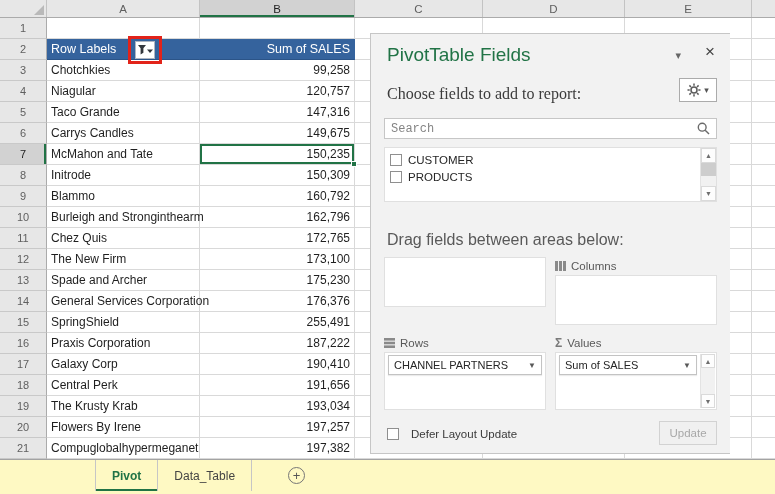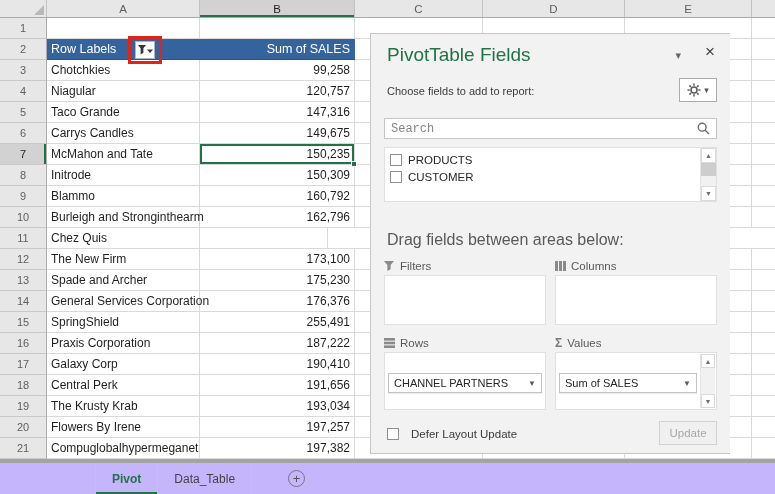--- a/index.html
+++ b/index.html
@@ -31,21 +31,21 @@
 
   
   .filter-annotation { position:absolute; left:128px; top:36px; width:34px; height:28px; border:3px solid var(--annotation-red); z-index:6; display:flex; align-items:center; justify-content:center; }
   .pivot-filter-btn { width:20px; height:18px; background:#fff; border:1px solid #AEB6C2; display:flex; align-items:center; justify-content:center; }
 
   
   .panel { position:absolute; left:370px; top:33px; width:360px; height:421px; background:#F2F2F2; border:1px solid #C6C6C6; border-right:none; z-index:10; }
   .panel-title { position:absolute; left:16px; top:10px; font-size:19px; color:var(--accent-green); }
   .panel-caret { position:absolute; right:49px; top:15px; color:#666; font-size:11px; cursor:default; }
   .panel-close { position:absolute; right:15px; top:9px; color:#444; font-size:17px; line-height:1; cursor:default; }
-  .choose-label { position:absolute; left:16px; top:51px; font-size:11px; color:#3B3B3B; }
+  .choose-label { position:absolute; left:16px; top:51px; font-size:16px; color:#3B3B3B;font-family:Liberation Serif, serif; }
   .gear-btn { position:absolute; right:13px; top:44px; width:38px; height:24px; background:#fff; border:1px solid #ABABAB; display:flex; align-items:center; justify-content:center; gap:3px; }
   .mini-caret { font-size:9px; color:#555; }
 
   .search-box { position:absolute; left:13px; right:13px; top:84px; height:21px; background:#fff; border:1px solid #C6C6C6; display:flex; align-items:center; }
   .search-box input { flex:1; border:none; outline:none; background:transparent; font-family:Liberation Mono, monospace; font-size:12px; color:#444; padding:0 6px; }
   .search-box input::placeholder { color:#848484; }
   .search-ic { margin-right:6px; flex:none; }
 
   .field-list { position:absolute; left:13px; right:13px; top:113px; height:55px; background:#fff; border:1px solid #E0E0E0; padding:3px 20px 0 5px; }
   .field-item { height:17px; display:flex; align-items:center; gap:6px; font-size:11.5px; color:#262626; }
@@ -55,31 +55,31 @@
   .sb-thumb { width:100%; height:13px; background:#CDCDCD; flex:none; }
   .sb-space { flex:1; }
 
   .drag-label { position:absolute; left:16px; top:197px; font-size:16px; color:#595959; }
 
   .areas { position:absolute; left:13px; right:13px; top:223px; display:grid; grid-template-columns:1fr 1fr; column-gap:9px; row-gap:9px; }
   .area-label { height:18px; display:flex; align-items:center; gap:5px; font-size:11.5px; color:#595959; }
   .sigma { font-size:12px; color:#7A7A7A; font-weight:bold; }
   .area-box { background:#fff; border:1px solid #E0E0E0; position:relative; }
   .box-sm { height:50px; } .box-lg { height:58px; }
-  .pill { margin:20px 3px; height:20px; background:#fff; border:1px solid #C3C3C3; box-shadow:0 1px 1px rgba(0,0,0,0.08); display:flex; align-items:center; justify-content:space-between; padding:0 5px; font-size:11px; color:#262626; white-space:nowrap; }
+  .pill { margin:2px 3px; height:20px; background:#fff; border:1px solid #C3C3C3; box-shadow:0 1px 1px rgba(0,0,0,0.08); display:flex; align-items:center; justify-content:space-between; padding:0 5px; font-size:11px; color:#262626; white-space:nowrap; }
   .pill-values { margin-right:19px; }
   .pill-caret { font-size:8px; color:#595959; margin-left:4px; }
   .box-scroll { position:absolute; top:1px; right:1px; bottom:1px; width:15px; background:#F1F1F1; border-left:1px solid #E3E3E3; display:flex; flex-direction:column; justify-content:space-between; }
   .box-scroll .sb-btn { height:14px; }
 
   .defer-row { position:absolute; left:16px; bottom:13px; display:flex; align-items:center; gap:12px; font-size:11.5px; color:#3B3B3B; }
   .update-btn { position:absolute; right:13px; bottom:8px; width:58px; height:24px; background:#F0F0F0; border:1px solid #D2D2D2; color:#A8A8A8; font-size:11.5px; font-family:inherit; }
 
   
-  .tabbar { position:absolute; left:0; top:459px; width:775px; height:35px; background:#c4b5fd; border-top:4px solid #a3a3a3; display:flex; align-items:flex-start; }
+  .tabbar { position:absolute; left:0; top:459px; width:775px; height:35px; background:#fef9c3; border-top:1px solid #a3a3a3; display:flex; align-items:flex-start; }
   .tab-spacer { width:96px; height:31px; border-right:1px solid #C6C6C6; }
   .sheet-tab { padding:0 16px; height:31px; display:flex; align-items:center; font-size:12px; color:#444; border-right:1px solid #C6C6C6; position:relative; }
   .sheet-tab.active { color:var(--accent-green); font-weight:bold; }
   .sheet-tab.active::after { content:""; position:absolute; left:0; right:0; bottom:0; height:2px; background:var(--accent-green); }
   .add-sheet { margin-left:36px; height:31px; display:flex; align-items:center; }
   .plus-circle { width:17px; height:17px; border-radius:50%; border:1px solid #767676; color:#555; display:flex; align-items:center; justify-content:center; font-size:13px; line-height:1; }
 </style>
 </head>
 <body>
 
@@ -184,20 +184,21 @@
         <div class="cell col-a">Burleigh and Stronginthearm</div>
         <div class="cell col-b">162,796</div>
         <div class="cell col-c"></div>
         <div class="cell col-d"></div>
         <div class="cell col-e"></div>
         <div class="cell col-f"></div>
       </div>
       <div class="grid-row">
         <div class="rownum">11</div>
         <div class="cell col-a">Chez Quis</div>
+        <div class="cell col-b">172,765</div>
         <div class="cell col-c"></div>
         <div class="cell col-d"></div>
         <div class="cell col-e"></div>
         <div class="cell col-f"></div>
       </div>
       <div class="grid-row">
         <div class="rownum">12</div>
         <div class="cell col-a">The New Firm</div>
         <div class="cell col-b">173,100</div>
         <div class="cell col-c"></div>
@@ -317,44 +318,38 @@
       <input type="text" placeholder="Search" style="">
       <svg class="search-ic" width="13" height="13" viewBox="0 0 13 13">
         <circle cx="5.2" cy="5.2" r="3.9" stroke="#6A6A6A" stroke-width="1.4" fill="none"></circle>
         <line x1="8.2" y1="8.2" x2="12" y2="12" stroke="#6A6A6A" stroke-width="1.4"></line>
       </svg>
     </div>
 
     <div class="field-list">
       <div class="field-item">
         <span class="cb"></span>
-        <span>PRODUCTS</span>
+        <span>CUSTOMER</span>
       </div>
       <div class="field-item">
         <span class="cb"></span>
-        <span>CUSTOMER</span>
+        <span>PRODUCTS</span>
       </div>
       <div class="list-scrollbar">
         <div class="sb-btn">▲</div>
         <div class="sb-thumb"></div>
         <div class="sb-space"></div>
         <div class="sb-btn">▼</div>
       </div>
     </div>
 
     <div class="drag-label">Drag fields between areas below:</div>
 
     <div class="areas">
       <div class="area">
-        <div class="area-label">
-          <svg width="11" height="10" viewBox="0 0 11 10">
-            <path d="M0 0h10L6.6 4v4.2L3.4 10V4L0 0z" fill="#8A8A8A"></path>
-          </svg>
-          <span>Filters</span>
-        </div>
         <div class="area-box box-sm"></div>
       </div>
       <div class="area">
         <div class="area-label">
           <svg width="11" height="10" viewBox="0 0 11 10">
             <g fill="#8A8A8A">
                 <rect x="0" y="0" width="3" height="10"></rect>
                 <rect x="4" y="0" width="3" height="10"></rect>
                 <rect x="8" y="0" width="3" height="10"></rect>
               </g>

